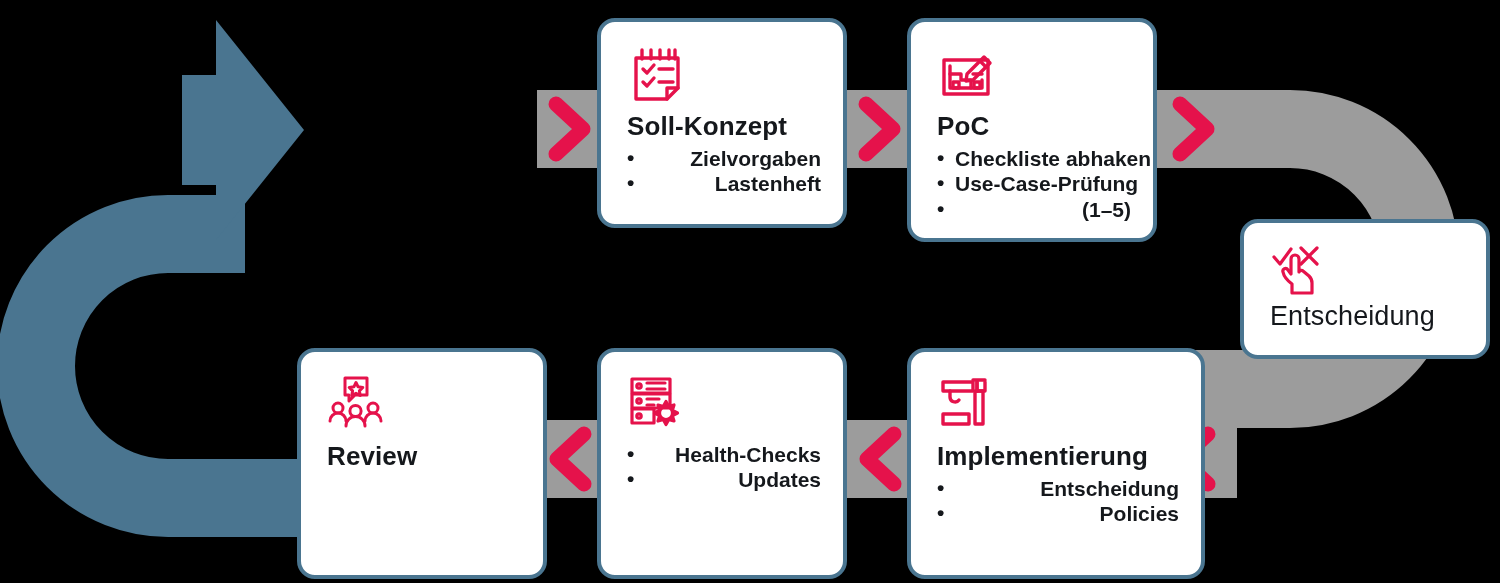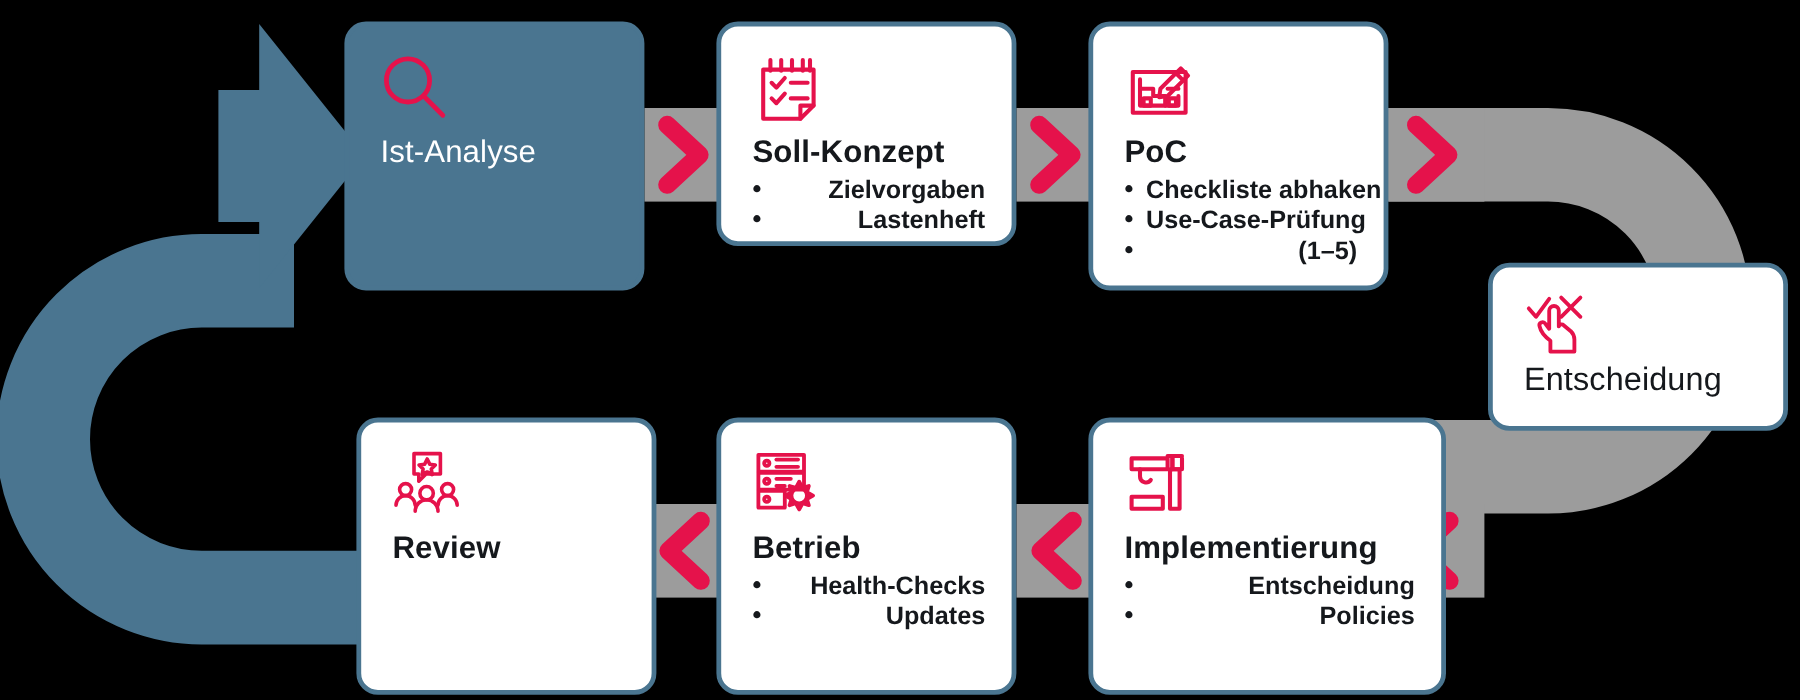--- a/index.html
+++ b/index.html
@@ -72,21 +72,21 @@
   .bullets li::before {
     content: "\2022";
     position: absolute;
     left: 0;
     top: -1px;
     font-size: 21px;
   }
 
   
   #card-ist           { left: 287px; top: 18px;  width: 250px; height: 224px; }
-  #card-soll          { left: 597px; top: 18px;  width: 250px; height: 187px; }
+  #card-soll          { left: 597px; top: 18px;  width: 250px; height: 210px; }
   #card-poc           { left: 907px; top: 18px;  width: 250px; height: 224px; }
   #card-entscheidung  { left: 1240px; top: 219px; width: 250px; height: 140px;
                         padding: 20px 22px 10px 26px; }
   #card-review        { left: 297px; top: 348px; width: 250px; height: 231px; }
   #card-betrieb       { left: 597px; top: 348px; width: 250px; height: 231px; }
   #card-impl          { left: 907px; top: 348px; width: 298px; height: 231px; }
 
   
   #card-entscheidung .icon { height: 56px; margin-bottom: 2px; }
   #card-entscheidung .card-title { font-weight: 400; font-size: 27px; }
@@ -138,29 +138,20 @@
       <polyline points="1180,104 1207,129 1180,154"></polyline>
     </g>
 
     <g fill="none" stroke="#E5124B" stroke-width="15" stroke-linecap="round" stroke-linejoin="round">
       <polyline points="584,434 557,459 584,484"></polyline>
       <polyline points="894,434 867,459 894,484"></polyline>
       <polyline points="1208,434 1181,459 1208,484"></polyline>
     </g>
   </svg>
 
-  <div class="card filled" id="card-ist">
-    <span class="icon">
-      <svg width="58" height="58" viewBox="0 0 58 58" fill="none" stroke="#E5124B" stroke-width="4" stroke-linecap="round">
-        <circle cx="23" cy="23" r="18"></circle>
-        <line x1="36" y1="36" x2="52" y2="52"></line>
-      </svg>
-    </span>
-    <p class="card-title">Ist-Analyse</p>
-  </div>
 
   <div class="card" id="card-soll">
     <span class="icon">
       <svg width="60" height="60" viewBox="0 0 60 60" fill="none" stroke="#E5124B" stroke-width="3.4" stroke-linecap="round" stroke-linejoin="round">
         <path d="M9 14 h42 v30 l-11 11 h-31 z"></path>
         <path d="M40 55 v-11 h11"></path>
         <line x1="15" y1="6" x2="15" y2="15"></line>
         <line x1="24" y1="6" x2="24" y2="15"></line>
         <line x1="33" y1="6" x2="33" y2="15"></line>
         <line x1="42" y1="6" x2="42" y2="15"></line>
@@ -244,21 +235,20 @@
         <line x1="20" y1="15" x2="38" y2="15"></line>
         <line x1="20" y1="25" x2="32" y2="25"></line>
         <line x1="20" y1="31" x2="27" y2="31"></line>
         <circle cx="39" cy="39" r="6.5"></circle>
         <path d="M39 27.5 l2.2 4 h-4.4 z M39 50.5 l2.2 -4 h-4.4 z
                  M27.5 39 l4 -2.2 v4.4 z M50.5 39 l-4 -2.2 v4.4 z
                  M31 31 l4.5 1.4 -3.1 3.1 z M47 47 l-4.5 -1.4 3.1 -3.1 z
                  M47 31 l-1.4 4.5 -3.1 -3.1 z M31 47 l1.4 -4.5 3.1 3.1 z"></path>
       </svg>
     </span>
-    <p class="card-title">Betrieb</p>
     <ul class="bullets">
       <li>Health-Checks</li>
       <li>Updates</li>
     </ul>
   </div>
 
   <div class="card" id="card-review">
     <span class="icon">
       <svg width="58" height="58" viewBox="0 0 58 58" fill="none" stroke="#E5124B" stroke-width="3" stroke-linecap="round" stroke-linejoin="round">
         <path d="M18 4 h22 v17 h-12 l-6 6 v-6 h-4 z"></path>

